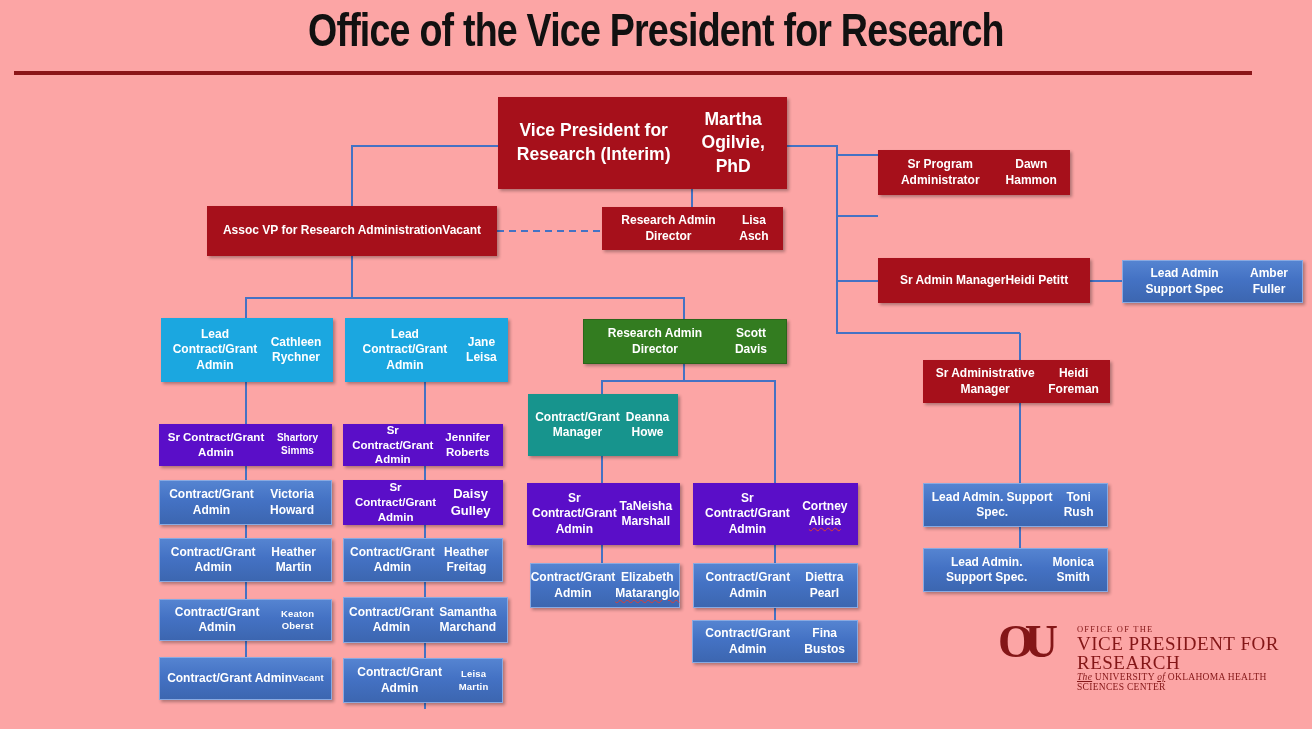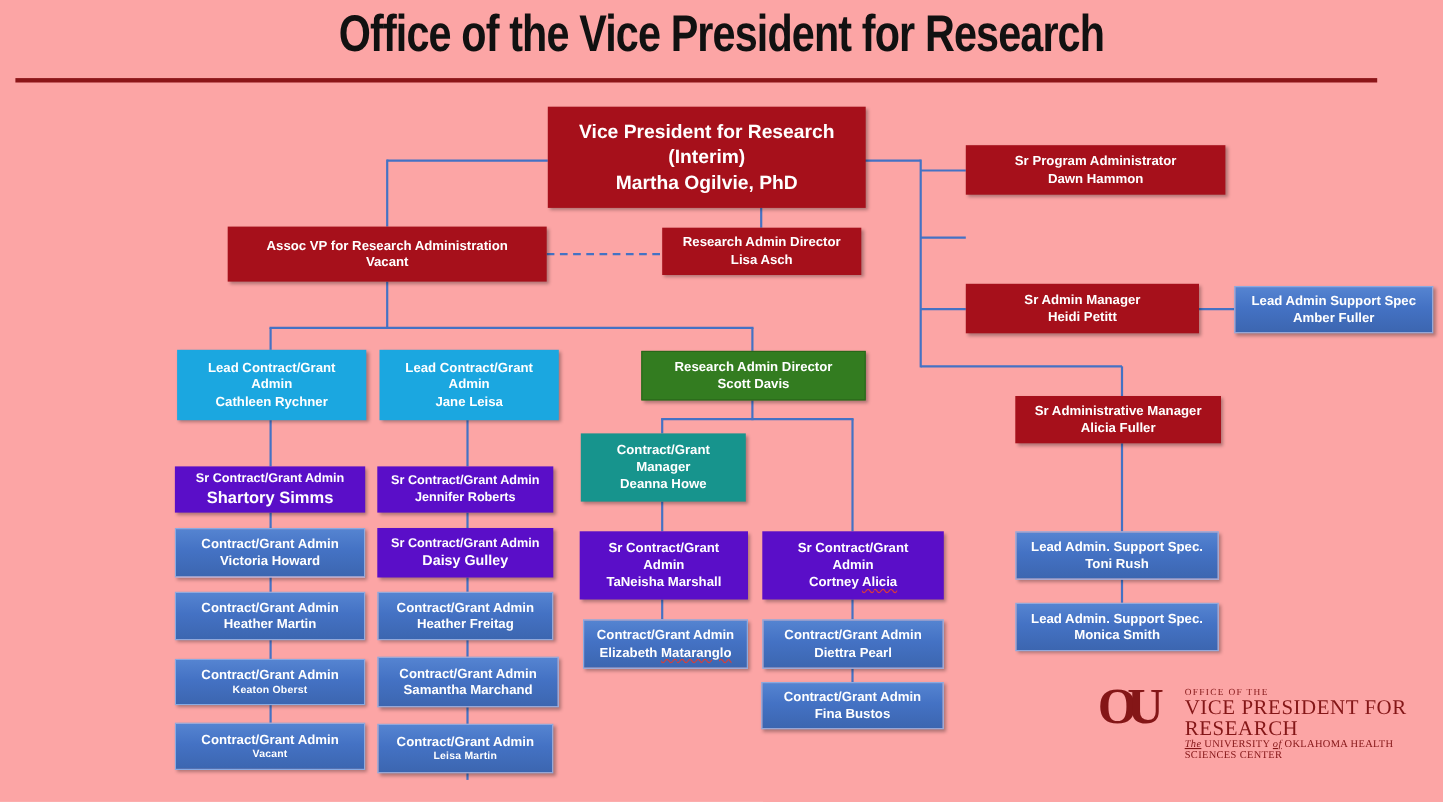--- a/index.html
+++ b/index.html
@@ -6,21 +6,21 @@
   #page{position:relative;width:1312px;height:729px;background:#fca5a5;overflow:hidden;
         font-family:"Liberation Sans",sans-serif;}
   
   .title-wrap{position:absolute;left:0;top:2px;width:100%;text-align:center;}
   .page-title{display:inline-block;font-size:47px;font-weight:bold;color:#111;
               letter-spacing:-1px;transform:scaleX(0.80);transform-origin:center;white-space:nowrap;}
   .title-rule{position:absolute;left:14px;top:71px;width:1238px;height:4px;background:#8B1518;}
   
   svg.connectors{position:absolute;left:0;top:0;}
   
-  .box{position:absolute;display:flex;flex-direction:column;justify-content:center;align-items:center;
+  .box{position:absolute;display:flex;flex-direction:row;justify-content:center;align-items:center;
        color:#fff;font-weight:bold;text-align:center;font-size:12px;line-height:1.28;
        padding:3px 5px;box-sizing:border-box;box-shadow:2px 2px 3px rgba(0,0,0,0.3);}
   .box .t,.box .n{display:block;}
   .c-red{background:#A6101B;}
   .c-cyan{background:#1BA7E0;}
   .c-green{background:#337C20;border:1px solid #2A661A;}
   .c-teal{background:#17948D;}
   .c-purple{background:#5A0EC8;}
   .c-blue{background:linear-gradient(180deg,#5584d1 0%,#4472C4 45%,#3c66b0 100%);border:1px solid #89aae2;justify-content:center;}
   .big{font-size:17.5px;line-height:1.35;}
@@ -101,21 +101,21 @@
       <line x1="1020" y1="403" x2="1020" y2="483"></line>
       <line x1="1020" y1="527" x2="1020" y2="548"></line>
     </g>
   </svg>
 
   <div class="box c-red big" style="left:498px;top:97px;width:289px;height:92px">
     <span class="t">Vice President for Research (Interim)</span>
     <span class="n">Martha Ogilvie, PhD</span>
   </div>
 
-  <div class="box c-red" style="left:878px;top:132px;width:236px;height:45px">
+  <div class="box c-red" style="left:878px;top:150px;width:192px;height:45px">
     <span class="t">Sr Program Administrator</span>
     <span class="n">Dawn Hammon</span>
   </div>
   <div class="box c-red" style="left:878px;top:258px;width:212px;height:45px">
     <span class="t">Sr Admin Manager</span>
     <span class="n">Heidi Petitt</span>
   </div>
   <div class="box c-blue" style="left:1122px;top:260px;width:181px;height:43px">
     <span class="t">Lead Admin Support Spec</span>
     <span class="n">Amber Fuller</span>
@@ -143,21 +143,21 @@
     <span class="n">Scott Davis</span>
   </div>
 
   <div class="box c-teal tw100" style="left:528px;top:394px;width:150px;height:62px">
     <span class="t">Contract/Grant Manager</span>
     <span class="n">Deanna Howe</span>
   </div>
 
   <div class="box c-purple" style="left:159px;top:424px;width:173px;height:42px;font-size:11.5px">
     <span class="t">Sr Contract/Grant Admin</span>
-    <span class="n" style="font-size:15px">Shartory Simms</span>
+    <span class="n" style="font-size:10px">Shartory Simms</span>
   </div>
   <div class="box c-blue" style="left:159px;top:480px;width:173px;height:45px">
     <span class="t">Contract/Grant Admin</span>
     <span class="n">Victoria Howard</span>
   </div>
   <div class="box c-blue" style="left:159px;top:538px;width:173px;height:44px">
     <span class="t">Contract/Grant Admin</span>
     <span class="n">Heather Martin</span>
   </div>
   <div class="box c-blue smn" style="left:159px;top:599px;width:173px;height:42px">
@@ -207,21 +207,21 @@
     <span class="t">Contract/Grant Admin</span>
     <span class="n">Diettra Pearl</span>
   </div>
   <div class="box c-blue" style="left:692px;top:620px;width:166px;height:43px">
     <span class="t">Contract/Grant Admin</span>
     <span class="n">Fina Bustos</span>
   </div>
 
   <div class="box c-red" style="left:923px;top:360px;width:187px;height:43px">
     <span class="t">Sr Administrative Manager</span>
-    <span class="n">Alicia Fuller</span>
+    <span class="n">Heidi Foreman</span>
   </div>
   <div class="box c-blue" style="left:923px;top:483px;width:185px;height:44px">
     <span class="t">Lead Admin. Support Spec.</span>
     <span class="n">Toni Rush</span>
   </div>
   <div class="box c-blue" style="left:923px;top:548px;width:185px;height:44px">
     <span class="t">Lead Admin. Support Spec.</span>
     <span class="n">Monica Smith</span>
   </div>
 

